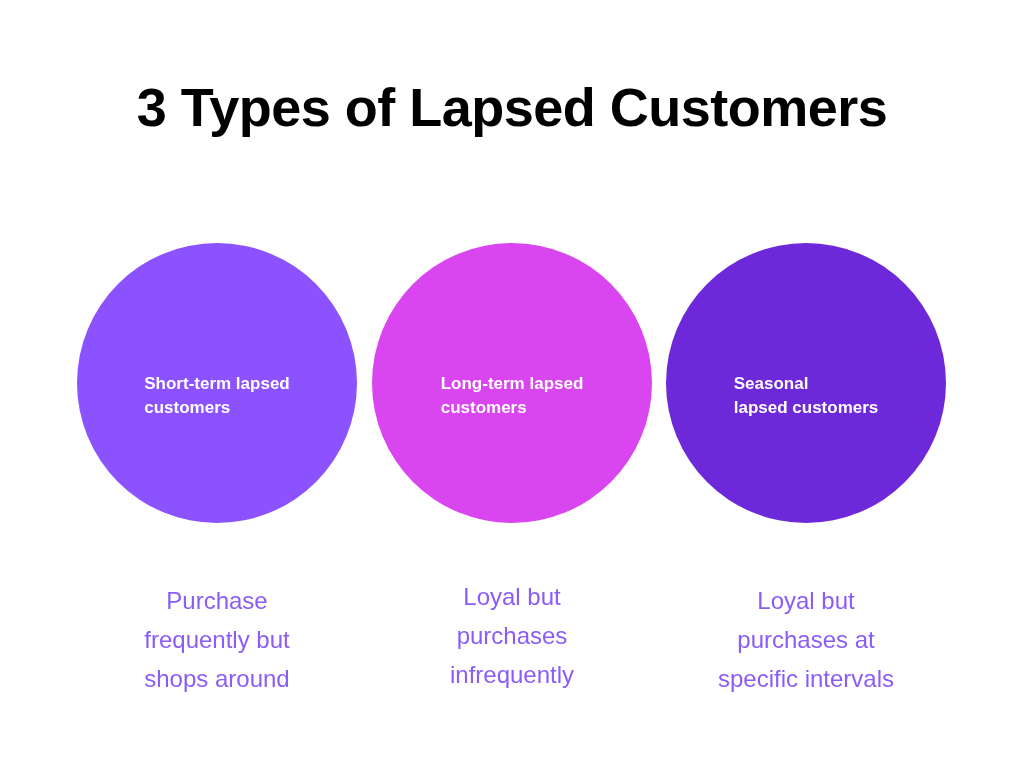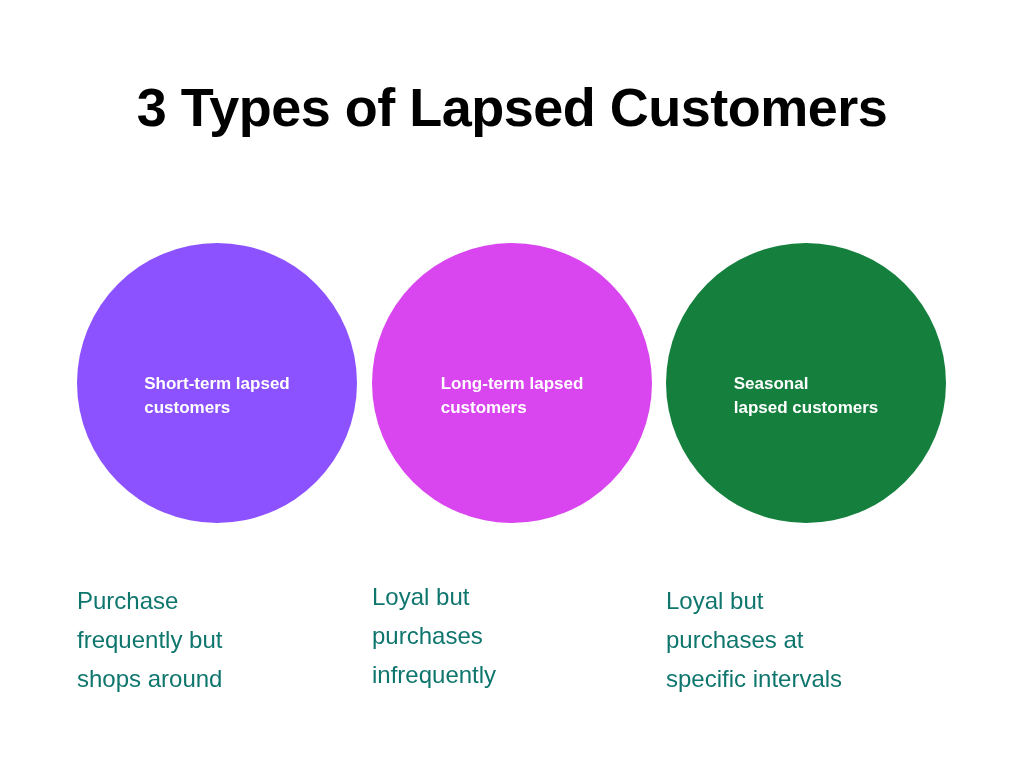--- a/index.html
+++ b/index.html
@@ -47,23 +47,24 @@
     font-weight: bold;
     font-size: 17px;
     line-height: 24px;
     white-space: pre-line;
     transform: translateY(13px);
   }
   .desc {
     position: absolute;
     top: 581px;
     width: 280px;
+    text-align: center;
     font-size: 24px;
     line-height: 39px;
-    color: #0f766e;
+    color: #8b5cf6;
     white-space: pre-line;
   }
   .desc-1 { left: 77px; }
   .desc-2 { left: 372px; top: 577px; }
   .desc-3 { left: 666px; }
 </style>
 </head>
 <body>
 
 <div class="canvas">
@@ -73,21 +74,21 @@
   <div class="circle circle-1" style="background: rgb(140, 82, 255);">
     <div class="circle-label">Short-term lapsed
 customers</div>
   </div>
 
   <div class="circle circle-2" style="background: #d946ef;">
     <div class="circle-label">Long-term lapsed
 customers</div>
   </div>
 
-  <div class="circle circle-3" style="background: #15803d;">
+  <div class="circle circle-3" style="background: #6d28d9;">
     <div class="circle-label">Seasonal
 lapsed customers</div>
   </div>
 
   <div class="desc desc-1">Purchase
 frequently but
 shops around</div>
 
   <div class="desc desc-2">Loyal but
 purchases

